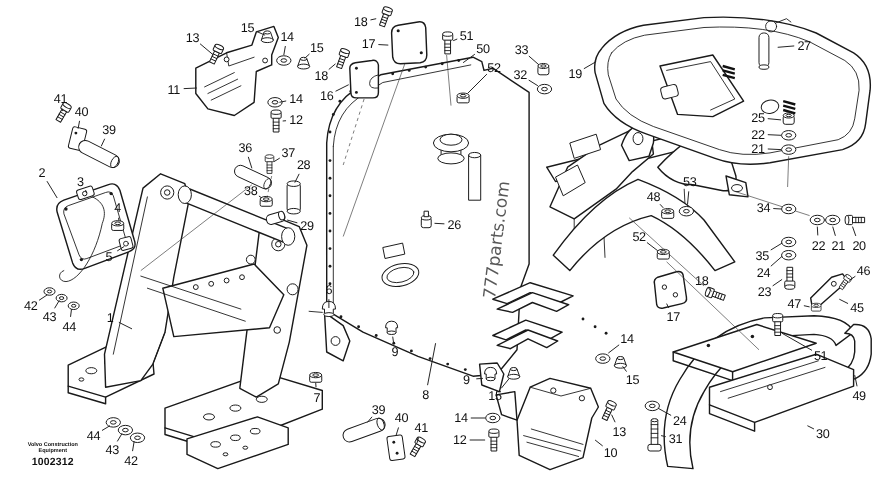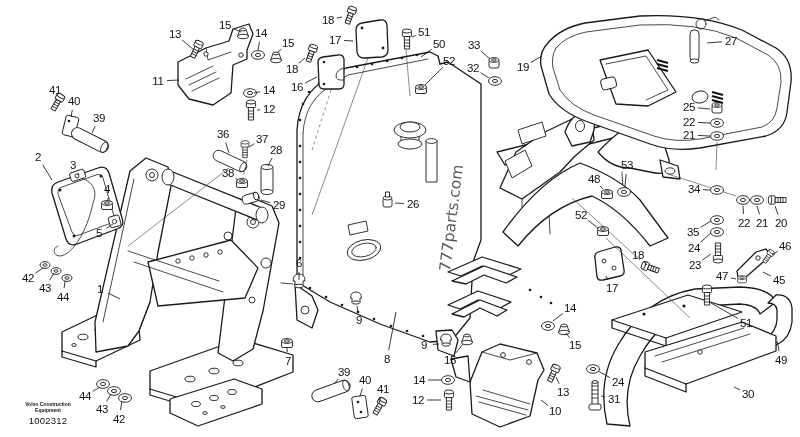--- a/index.html
+++ b/index.html
@@ -6,21 +6,21 @@
   #stage{
     position:relative;width:800px;height:437px;background:#ffffff;overflow:hidden;
     font-family:"Liberation Sans", sans-serif;
   }
   #artsvg{position:absolute;left:0;top:0;}
   .brand{
     position:absolute;left:13px;top:402px;width:70px;
     color:#111;text-align:center;line-height:1.15;
   }
   .brand .b1,.brand .b2{font-size:5px;font-weight:bold;letter-spacing:0;}
-  .brand .fig{font-size:9.5px;font-weight:normal;margin-top:2px;letter-spacing:0.2px;}
+  .brand .fig{font-size:9.5px;font-weight:bold;margin-top:2px;letter-spacing:0.2px;}
   
   .ln  {fill:none;stroke:#1a1a1a;stroke-width:1.3;stroke-linejoin:round;stroke-linecap:round;}
   .lnf {fill:#ffffff;stroke:#1a1a1a;stroke-width:1.3;stroke-linejoin:round;stroke-linecap:round;}
   .th  {fill:none;stroke:#1a1a1a;stroke-width:0.8;stroke-linejoin:round;stroke-linecap:round;}
   .thf {fill:#ffffff;stroke:#1a1a1a;stroke-width:0.9;stroke-linejoin:round;}
   .dot {fill:#1a1a1a;stroke:none;}
   .axis{fill:none;stroke:#3a3a3a;stroke-width:0.6;}
   .dash{fill:none;stroke:#3a3a3a;stroke-width:0.6;stroke-dasharray:3 3;}
   .clip{stroke:#111;stroke-width:2.2;fill:none;}
   .callout-text{font-family:"Liberation Sans",sans-serif;font-size:11.5px;fill:#111;

